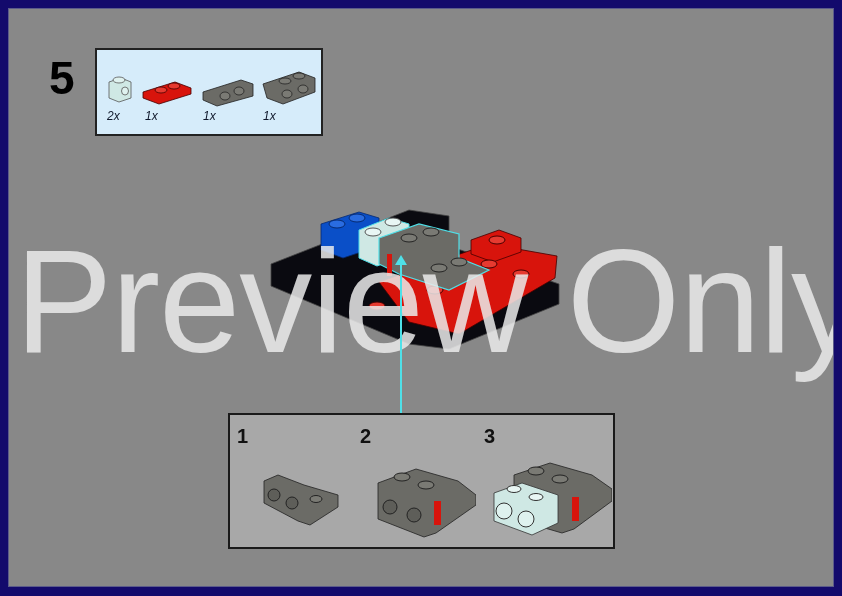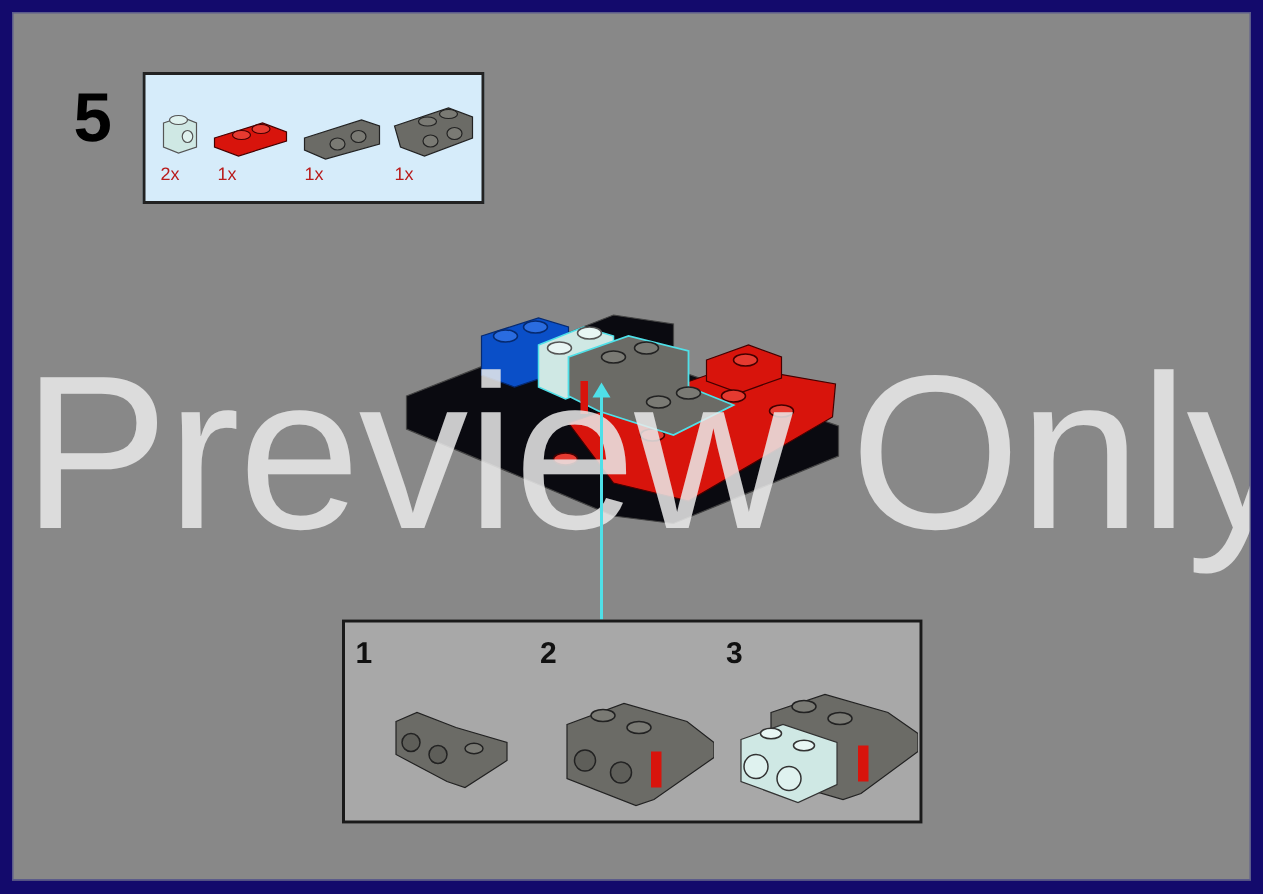--- a/index.html
+++ b/index.html
@@ -1,21 +1,21 @@
 <!DOCTYPE html>
 <html><head>
 <meta charset="utf-8">
 <style>
   html, body { margin:0; padding:0; }
   body { width:842px; height:596px; background:#130a6c; position:relative; overflow:hidden; font-family:"Liberation Sans", sans-serif; }
   .page { position:absolute; left:8px; top:8px; width:826px; height:579px; background:#888888; border:1px solid #5b5b8a; box-sizing:border-box; overflow:hidden; }
   .step-num { position:absolute; left:40px; top:46px; font-size:46px; font-weight:bold; color:#000; line-height:1; }
   .parts { position:absolute; left:86px; top:39px; width:228px; height:88px; background:#d6ecfa; border:2px solid #222; box-sizing:border-box; }
   .part { position:absolute; top:26px; }
-  .qty { position:absolute; top:59px; font-size:12px; color:#b91c1c; }
+  .qty { position:absolute; top:59px; font-size:12px; color:#0f172a;font-style:italic; }
   .sub { position:absolute; left:219px; top:404px; width:387px; height:136px; background:#a8a8a8; border:2px solid #1a1a1a; box-sizing:border-box; }
   .sub-num { position:absolute; top:10px; font-size:20px; font-weight:bold; color:#111; }
   .model { position:absolute; left:250px; top:185px; }
   .watermark { position:absolute; left:6px; top:220px; font-size:146px; color:rgba(235,235,235,0.85); letter-spacing:-1px; line-height:1; white-space:nowrap; pointer-events:none; }
   .arrow { position:absolute; left:391px; top:248px; width:2px; height:157px; background:#4fe0e8; }
   .arrow-head { position:absolute; left:386px; top:246px; width:0; height:0; border-left:6px solid transparent; border-right:6px solid transparent; border-bottom:10px solid #4fe0e8; }
 </style>
 </head>
 <body>
 

